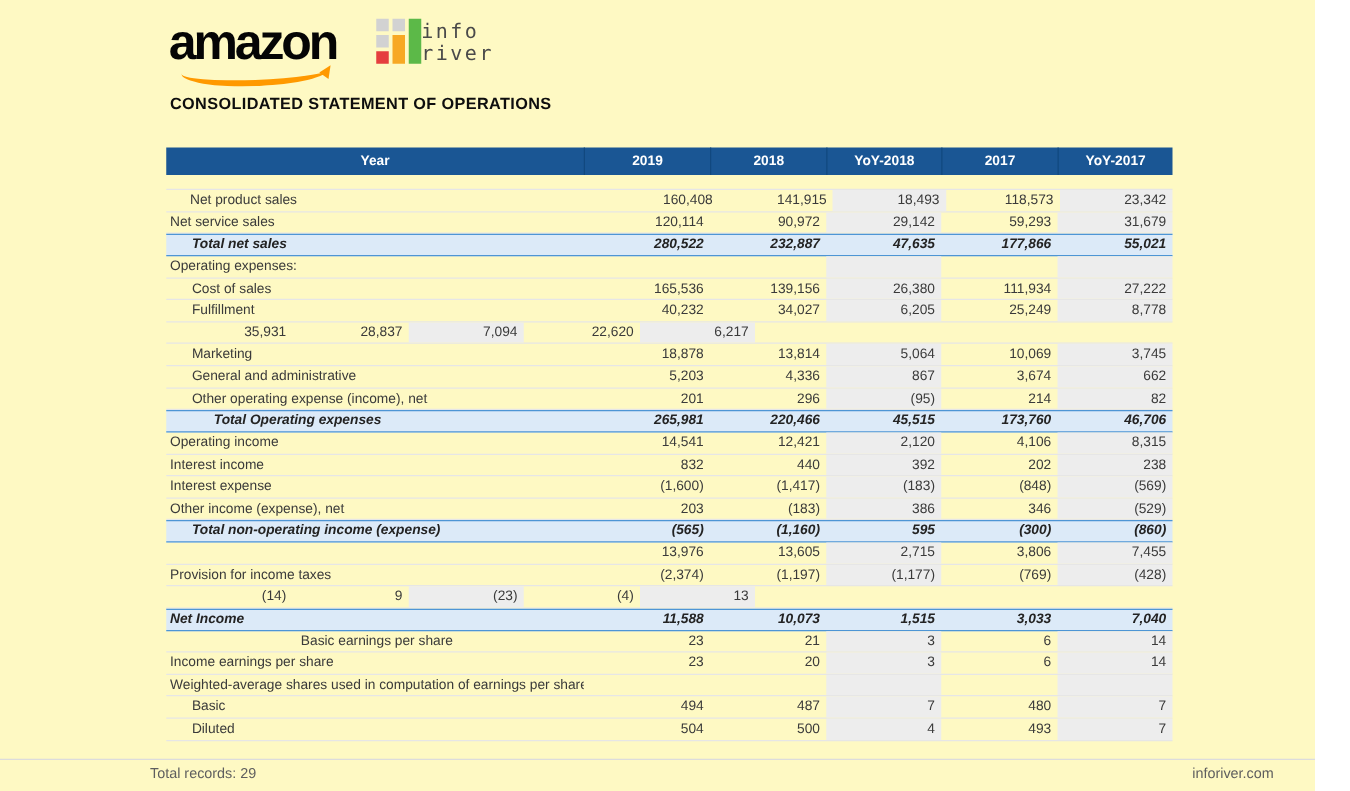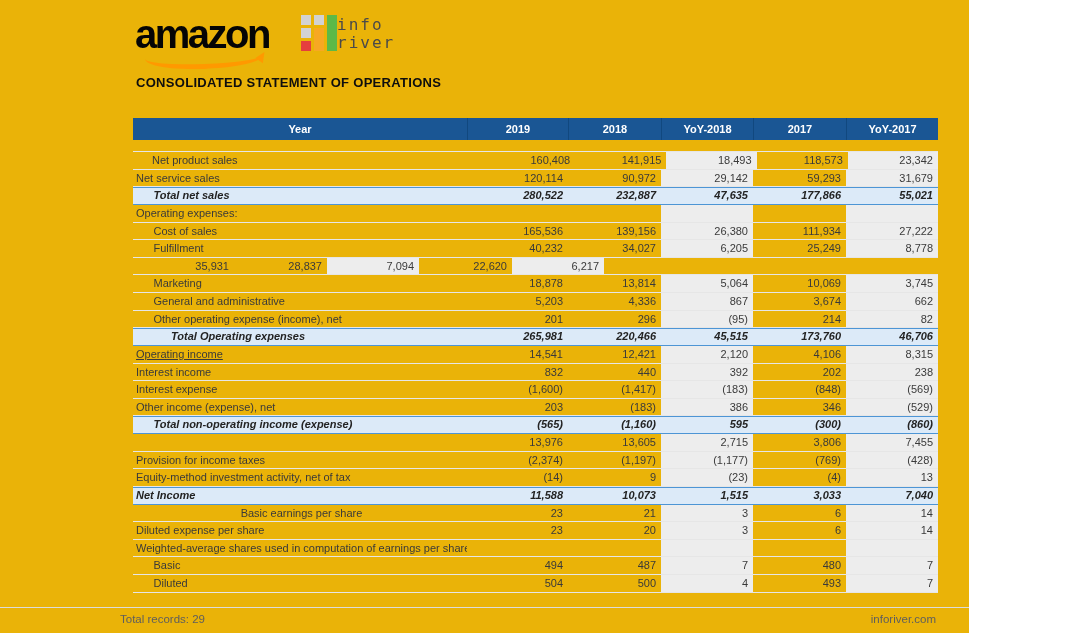--- a/index.html
+++ b/index.html
@@ -10,21 +10,21 @@
     --shade:#EDEDED;
     --az-orange:#FF9900;
     --ir-red:#E53E3E;
     --ir-orange:#F7A823;
     --ir-green:#5CB948;
     --ir-gray:#D2D2D2;
   }
   *{margin:0;padding:0;box-sizing:border-box;}
   html,body{background:#fff;}
   body{font-family:"Liberation Sans", sans-serif;}
-  .page{position:relative;width:969px;height:633px;background:#eab308;overflow:hidden;}
+  .page{position:relative;width:1052px;height:633px;background:#fef9c3;overflow:hidden;}
 
   
   .amazon-logo{position:absolute;left:135px;top:13px;width:160px;height:50px;}
   .amazon-text{font-size:40px;font-weight:700;letter-spacing:-2.5px;color:#050505;line-height:42px;}
   .az-smile{position:absolute;left:10px;top:32px;width:118px;height:24px;
     border-bottom:5px solid var(--az-orange);border-radius:50%;transform:rotate(-2deg);}
   .az-arrow{position:absolute;left:122px;top:39px;width:0;height:0;
     border-left:10px solid var(--az-orange);border-top:4px solid transparent;border-bottom:5px solid transparent;
     transform:rotate(-55deg);}
 
@@ -180,21 +180,21 @@
   </div>
         <div class="tr total">
     <div class="td label c0" style="padding-left: 38px;">Total Operating expenses</div>
     <div class="td num c1">265,981</div>
     <div class="td num c2">220,466</div>
     <div class="td num c3">45,515</div>
     <div class="td num c4">173,760</div>
     <div class="td num c5">46,706</div>
   </div>
         <div class="tr normal">
-    <div class="td label c0" style="padding-left: 3px; text-decoration: underline;">Operating income</div>
+    <div class="td label c0" style="padding-left: 3px;">Operating income</div>
     <div class="td num c1">14,541</div>
     <div class="td num c2">12,421</div>
     <div class="td num c3 shade">2,120</div>
     <div class="td num c4">4,106</div>
     <div class="td num c5 shade">8,315</div>
   </div>
         <div class="tr normal">
     <div class="td label c0" style="padding-left: 3px;">Interest income</div>
     <div class="td num c1">832</div>
     <div class="td num c2">440</div>
@@ -236,21 +236,20 @@
   </div>
         <div class="tr normal">
     <div class="td label c0" style="padding-left: 3px;">Provision for income taxes</div>
     <div class="td num c1">(2,374)</div>
     <div class="td num c2">(1,197)</div>
     <div class="td num c3 shade">(1,177)</div>
     <div class="td num c4">(769)</div>
     <div class="td num c5 shade">(428)</div>
   </div>
         <div class="tr normal">
-    <div class="td label c0" style="padding-left: 3px;">Equity-method investment activity, net of tax</div>
     <div class="td num c1">(14)</div>
     <div class="td num c2">9</div>
     <div class="td num c3 shade">(23)</div>
     <div class="td num c4">(4)</div>
     <div class="td num c5 shade">13</div>
   </div>
         <div class="tr total">
     <div class="td label c0" style="padding-left: 3px;">Net Income</div>
     <div class="td num c1">11,588</div>
     <div class="td num c2">10,073</div>
@@ -260,21 +259,21 @@
   </div>
         <div class="tr normal">
     <div class="td label c0" style="padding-left: 3px; text-align: center;">Basic earnings per share</div>
     <div class="td num c1">23</div>
     <div class="td num c2">21</div>
     <div class="td num c3 shade">3</div>
     <div class="td num c4">6</div>
     <div class="td num c5 shade">14</div>
   </div>
         <div class="tr normal">
-    <div class="td label c0" style="padding-left: 3px;">Diluted expense per share</div>
+    <div class="td label c0" style="padding-left: 3px;">Income earnings per share</div>
     <div class="td num c1">23</div>
     <div class="td num c2">20</div>
     <div class="td num c3 shade">3</div>
     <div class="td num c4">6</div>
     <div class="td num c5 shade">14</div>
   </div>
         <div class="tr normal">
     <div class="td label c0" style="padding-left: 3px;">Weighted-average shares used in computation of earnings per share:</div>
     <div class="td num c1"></div>
     <div class="td num c2"></div>

